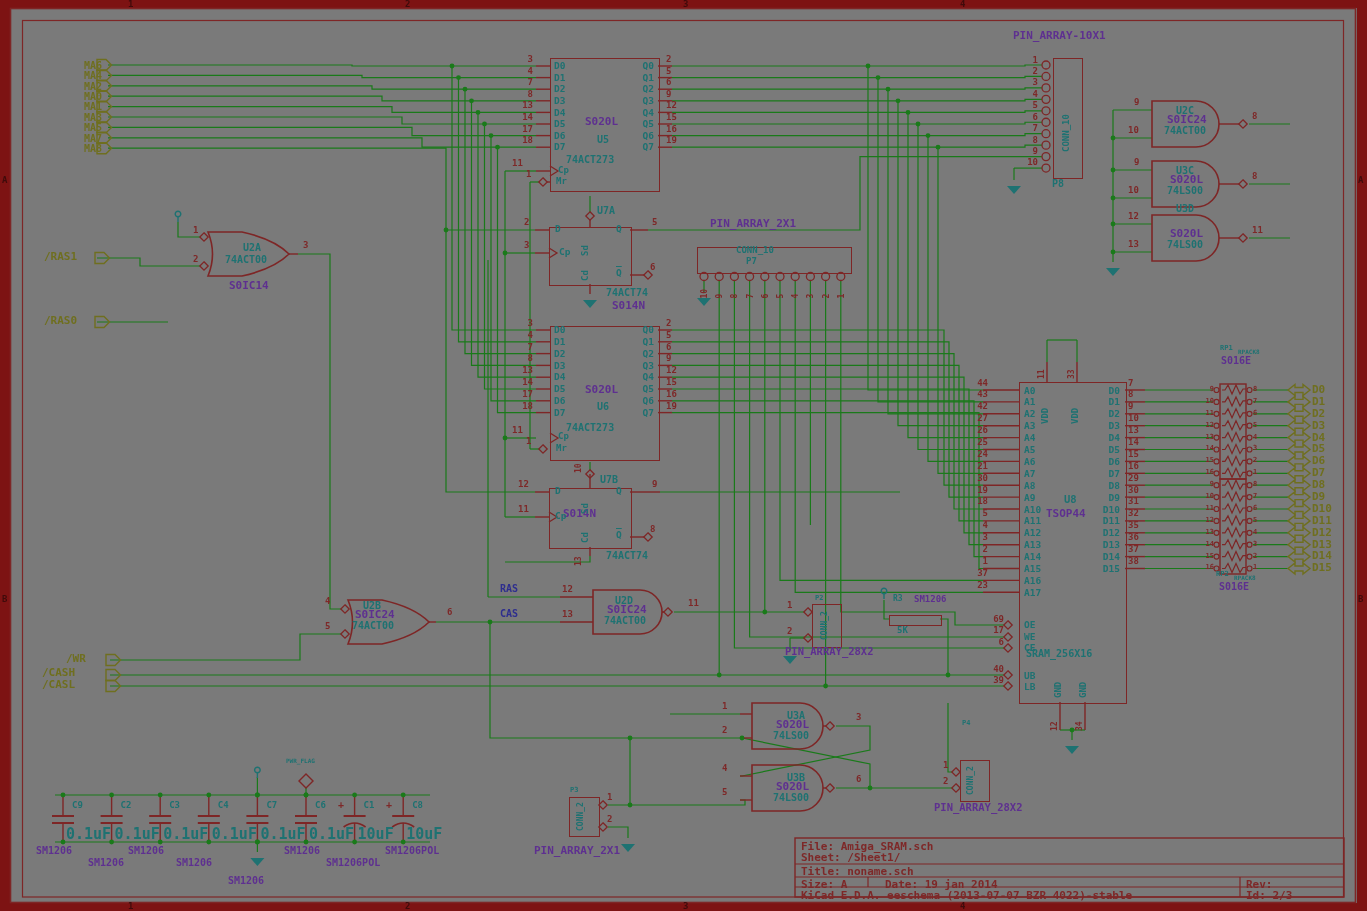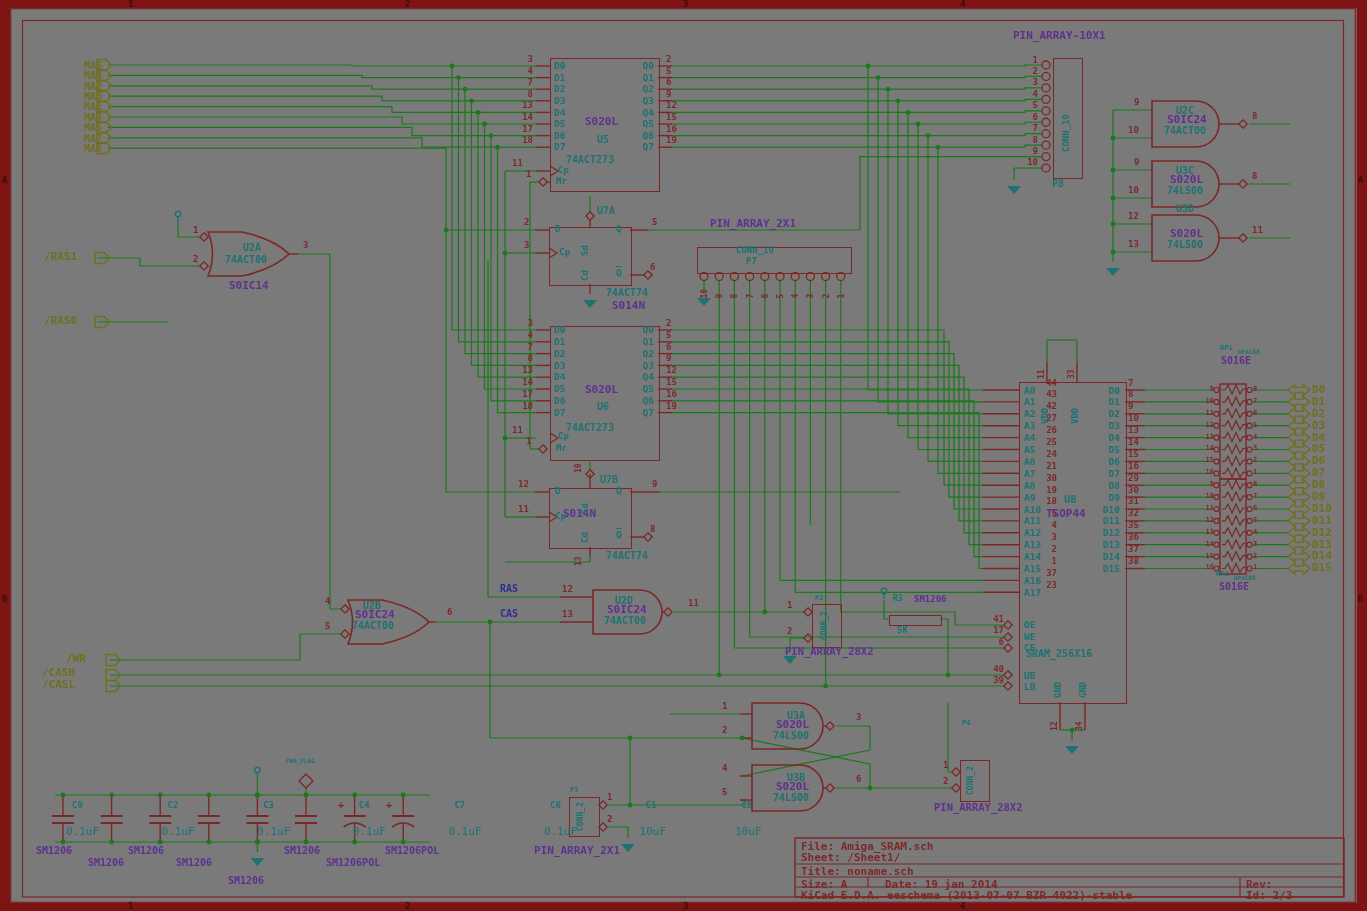--- a/index.html
+++ b/index.html
@@ -10,24 +10,24 @@
   .t{position:absolute;white-space:nowrap;line-height:1;z-index:3;font-weight:bold;}
   .red{color:#7e2828}.teal{color:#1e7272}.pur{color:#5e3090}.ol{color:#6f6f1f}.blu{color:#2e2e8e}
   .band{color:#3f0b0b}
   .s6{font-size:6px}.s7{font-size:7px}.s8{font-size:8px}.s9{font-size:9px}.s95{font-size:9.5px}
   .s10{font-size:10px}.s105{font-size:10.5px}.s11{font-size:11px}
   .rot{transform:rotate(-90deg);transform-origin:0 0;}
   .ov{text-decoration:overline}
   .vcol{position:absolute;z-index:3;font-weight:bold;}
   .vcol>div{height:var(--rh);line-height:11px;}
   .right{text-align:right}
-  #cap-row{position:absolute;left:38px;top:800px;display:flex;z-index:3;gap:47px;}
+  #cap-row{position:absolute;left:38px;top:800px;display:flex;z-index:3;}
   .capcell{position:relative;width:48.6px;height:46px;}
   .capcell .cref{position:absolute;left:34px;top:0;font-size:9px;color:#1e7272;font-weight:bold;}
-  .capcell .cval{position:absolute;left:28px;top:25px;font-size:11px;color:#1e7272;font-weight:normal;}
+  .capcell .cval{position:absolute;left:28px;top:25px;font-size:15px;color:#1e7272;font-weight:bold;}
   #p7nums{position:absolute;left:699px;top:284px;display:flex;z-index:3;}
   #p7nums>div{width:15.2px;height:14px;transform:rotate(-90deg);font-size:8px;color:#7e2828;font-weight:bold;}
 </style>
 </head>
 <body>
 
 <div id="canvas">
   <div id="sheet"></div>
   <svg id="gfx" width="1367" height="911">
     <defs>
@@ -650,21 +650,21 @@
       <div>A9</div>
       <div>A10</div>
       <div>A11</div>
       <div>A12</div>
       <div>A13</div>
       <div>A14</div>
       <div>A15</div>
       <div>A16</div>
       <div>A17</div>
     </div>
-  <div class="vcol red s9 right" style="left:1023px;top:377.5px;width:34px;--rh:11.9px">
+  <div class="vcol red s9 right" style="left:954px;top:377.5px;width:34px;--rh:11.9px">
       <div>44</div>
       <div>43</div>
       <div>42</div>
       <div>27</div>
       <div>26</div>
       <div>25</div>
       <div>24</div>
       <div>21</div>
       <div>30</div>
       <div>19</div>
@@ -712,21 +712,21 @@
       <div>36</div>
       <div>37</div>
       <div>38</div>
     </div>
   <div class="vcol teal s95" style="left:1024px;top:619.3px;--rh:11.5px">
       <div>OE</div>
       <div>WE</div>
       <div>CE</div>
     </div>
   <div class="vcol red s9 right" style="left:970px;top:613.5px;width:34px;--rh:11.5px">
-      <div>41</div>
+      <div>69</div>
       <div>17</div>
       <div>6</div>
     </div>
   <div class="vcol teal s95" style="left:1024px;top:669.5px;--rh:11px">
       <div>UB</div>
       <div>LB</div>
     </div>
   <div class="vcol red s9 right" style="left:970px;top:664px;width:34px;--rh:11px">
       <div>40</div>
       <div>39</div>

